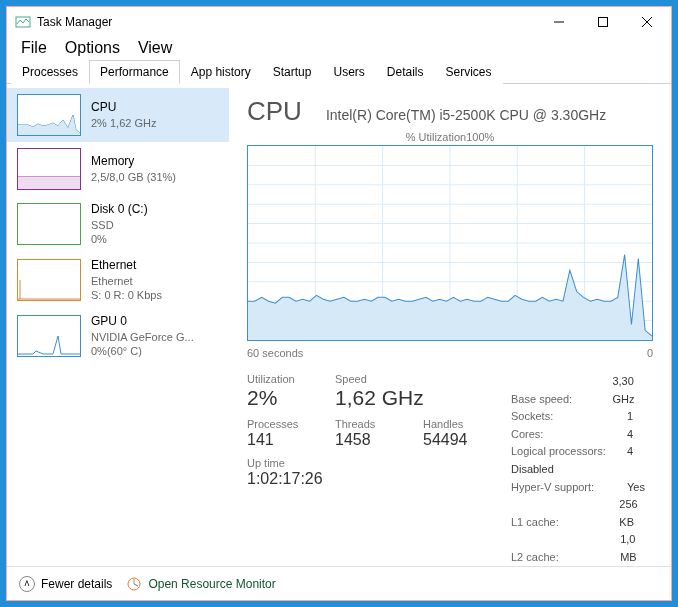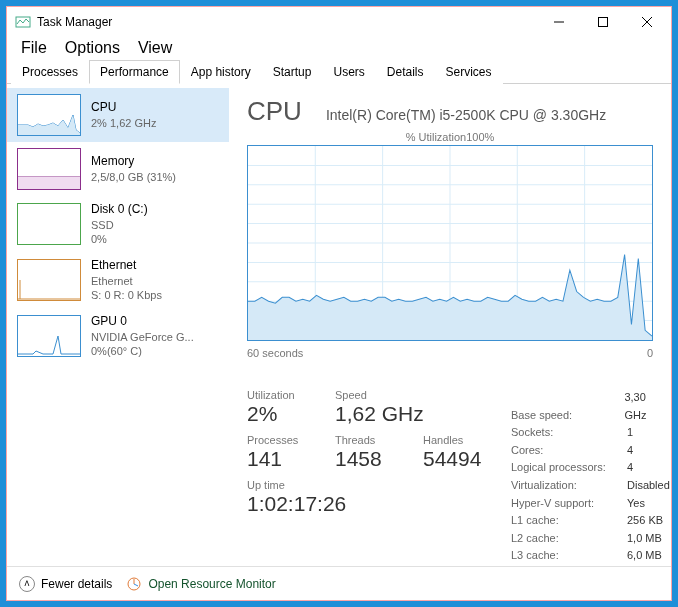--- a/index.html
+++ b/index.html
@@ -22,28 +22,28 @@
 .side-thumb { width: 64px; height: 42px; border: 1px solid; background: #fff; position: relative; flex-shrink: 0; }
 .side-text { font-size: 12px; line-height: 1.3; }
 .side-title { font-weight: 400; color: #000; }
 .side-sub { color: #666; font-size: 11px; }
 .main { flex: 1; padding: 12px 18px; overflow-y: auto; }
 .main-header { display: flex; align-items: baseline; margin-bottom: 4px; }
 .main-title { font-size: 26px; font-weight: 400; color: #555; margin-right: 24px; }
 .cpu-model { font-size: 14px; color: #555; }
 .chart-labels { display: flex; justify-content: center; font-size: 11px; color: #777; margin-bottom: 2px; }
 .chart { width: 100%; height: 196px; border: 1px solid #3b8fd0; background: #fff; margin-bottom: 2px; }
-.chart-bottom { display: flex; justify-content: space-between; font-size: 11px; color: #777; margin-bottom: 30px; }
+.chart-bottom { display: flex; justify-content: space-between; font-size: 11px; color: #777; margin-bottom: 14px; }
 .stats { display: flex; gap: 28px; }
 .stats-left { flex: 0 0 200px; }
 .stat-row { display: flex; gap: 28px; margin-bottom: 8px; }
 .stat-block { min-width: 60px; }
 .stat-label { font-size: 11px; color: #777; margin-bottom: 1px; }
 .stat-value-big { font-size: 21px; color: #333; }
-.stat-value-med { font-size: 21px; color: #333; }
+.stat-value-med { font-size: 16px; color: #333; }
 .stats-right { flex: 1; font-size: 11px; }
 .detail-row { display: flex; line-height: 1.6; align-items: flex-end; }
 .detail-label { width: 116px; color: #666; }
 .detail-value { color: #333; }
 .footer { height: 34px; border-top: 1px solid #e0e0e0; display: flex; align-items: center; padding: 0 12px; gap: 14px; font-size: 12px; }
 .footer-link { display: flex; align-items: center; gap: 6px; cursor: pointer; }
 .link-blue { color: #14532d; }
 .circle-icon { width: 16px; height: 16px; border: 1px solid #888; border-radius: 50%; display: flex; align-items: center; justify-content: center; font-size: 10px; }
 </style>
 </head>
@@ -225,21 +225,20 @@
             </div>
           <div class="detail-row">
               <div class="detail-label">Cores:</div>
               <div class="detail-value">4</div>
             </div>
           <div class="detail-row">
               <div class="detail-label">Logical processors:</div>
               <div class="detail-value">4</div>
             </div>
           <div class="detail-row">
-              <div class="detail-label">Virtualization:</div>
               <div class="detail-value">Disabled</div>
             </div>
           <div class="detail-row">
               <div class="detail-label">Hyper-V support:</div>
               <div class="detail-value">Yes</div>
             </div>
           <div class="detail-row">
               <div class="detail-label">L1 cache:</div>
               <div class="detail-value">256 KB</div>
             </div>

